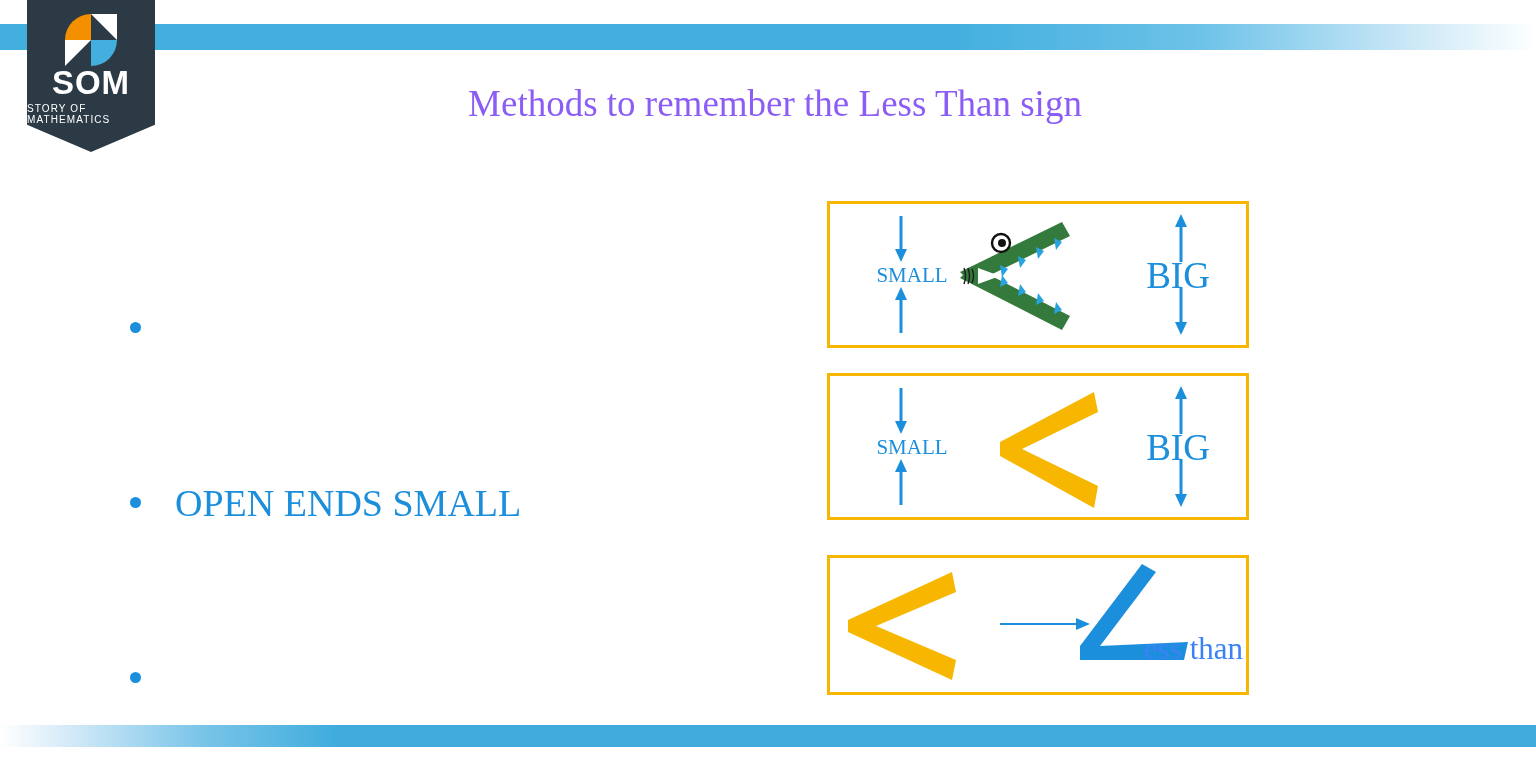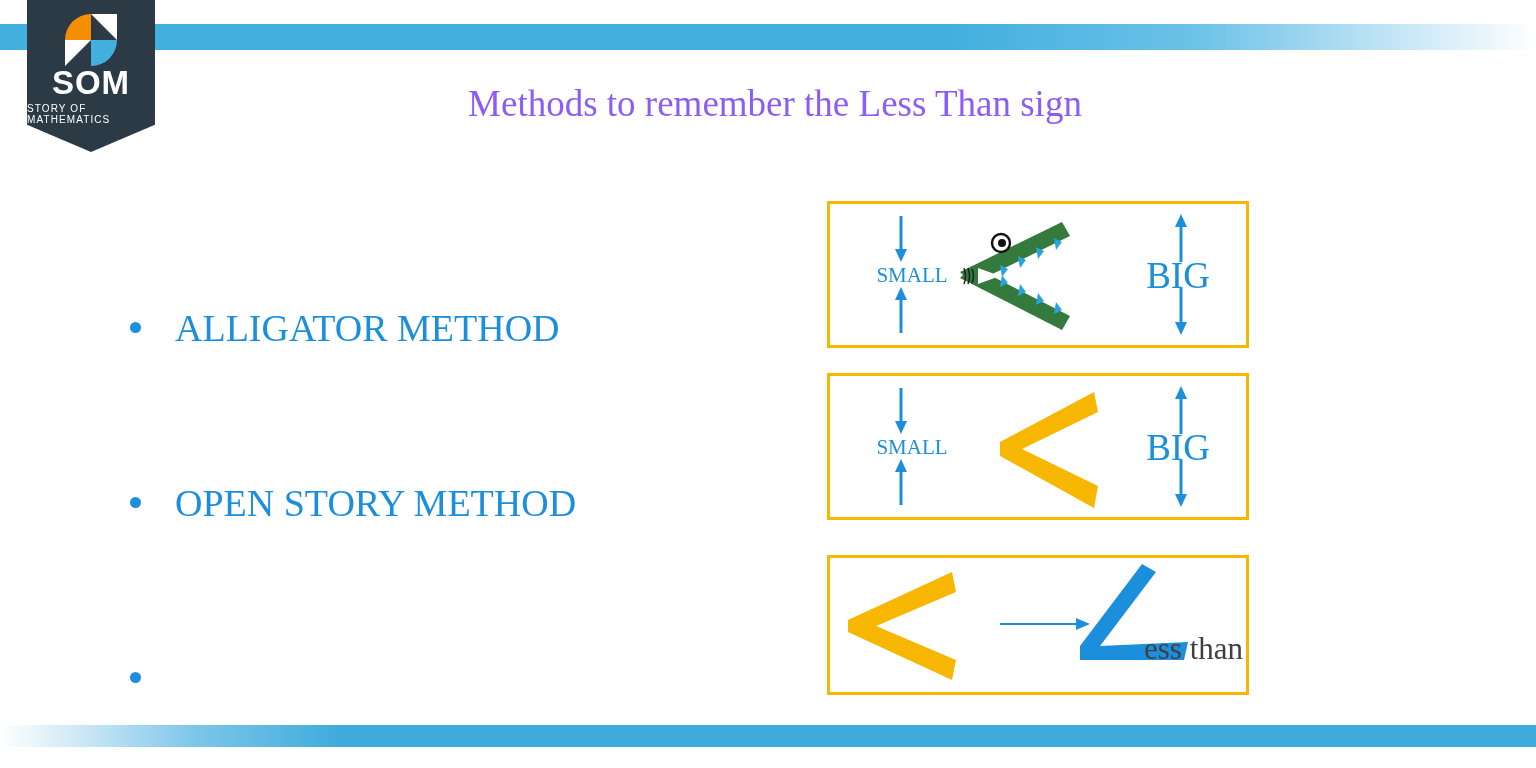--- a/index.html
+++ b/index.html
@@ -165,21 +165,21 @@
   .gator-svg   { left: 128px; top: 12px; }
   .chev-svg    { left: 170px; top: 14px; }
   .lm-chev     { left: 18px;  top: 12px; }
   .lm-arrow    { left: 170px; top: 58px; }
   .lm-lshape   { left: 250px; top: 6px; }
 
   .less-than-text {
     position: absolute;
     left: 314px;
     top: 73px;
-    color: #404040;
+    color: #3b82f6;
     font-family: "Liberation Serif", serif;
     font-size: 31px;
     white-space: nowrap;
   }
 </style>
 </head>
 <body>
 
 <div class="top-bar"></div>
 <div class="bottom-bar"></div>
@@ -193,25 +193,24 @@
   </div>
   <div class="logo-word">SOM</div>
   <div class="logo-tagline">STORY OF MATHEMATICS</div>
 </div>
 
 <div class="slide-title">Methods to remember the Less Than sign</div>
 
 <div class="bullet-list">
   <div class="bullet-row">
     <span class="bullet-dot"></span>
-    <span class="bullet-label">ALLIGATOR METHOD</span>
   </div>
   <div class="bullet-row">
     <span class="bullet-dot"></span>
-    <span class="bullet-label">OPEN STORY METHOD</span>
+    <span class="bullet-label">OPEN ENDS SMALL</span>
   </div>
   <div class="bullet-row">
     <span class="bullet-dot"></span>
   </div>
 </div>
 
 <div class="diagram-box" id="box-alligator">
   <div class="cmp-word word-small">SMALL</div>
   <div class="cmp-word word-big">BIG</div>
 

